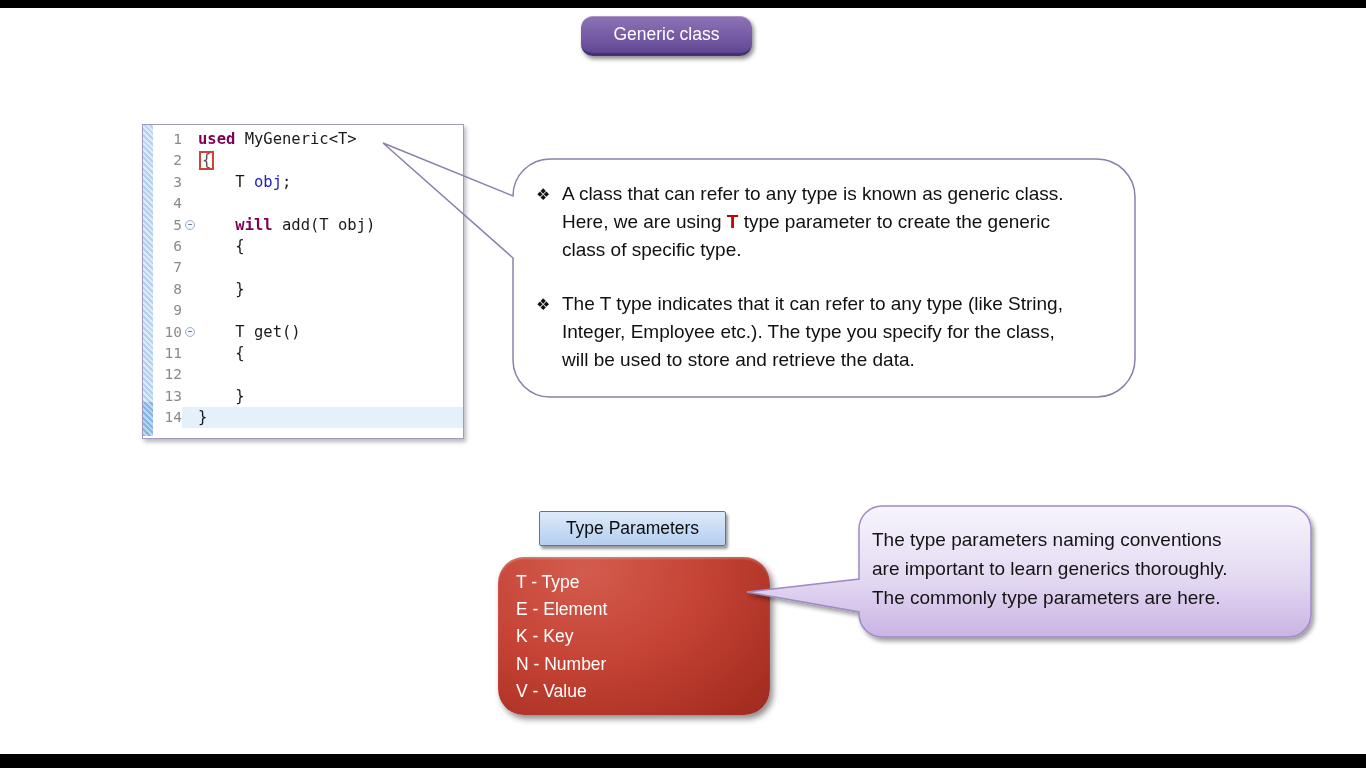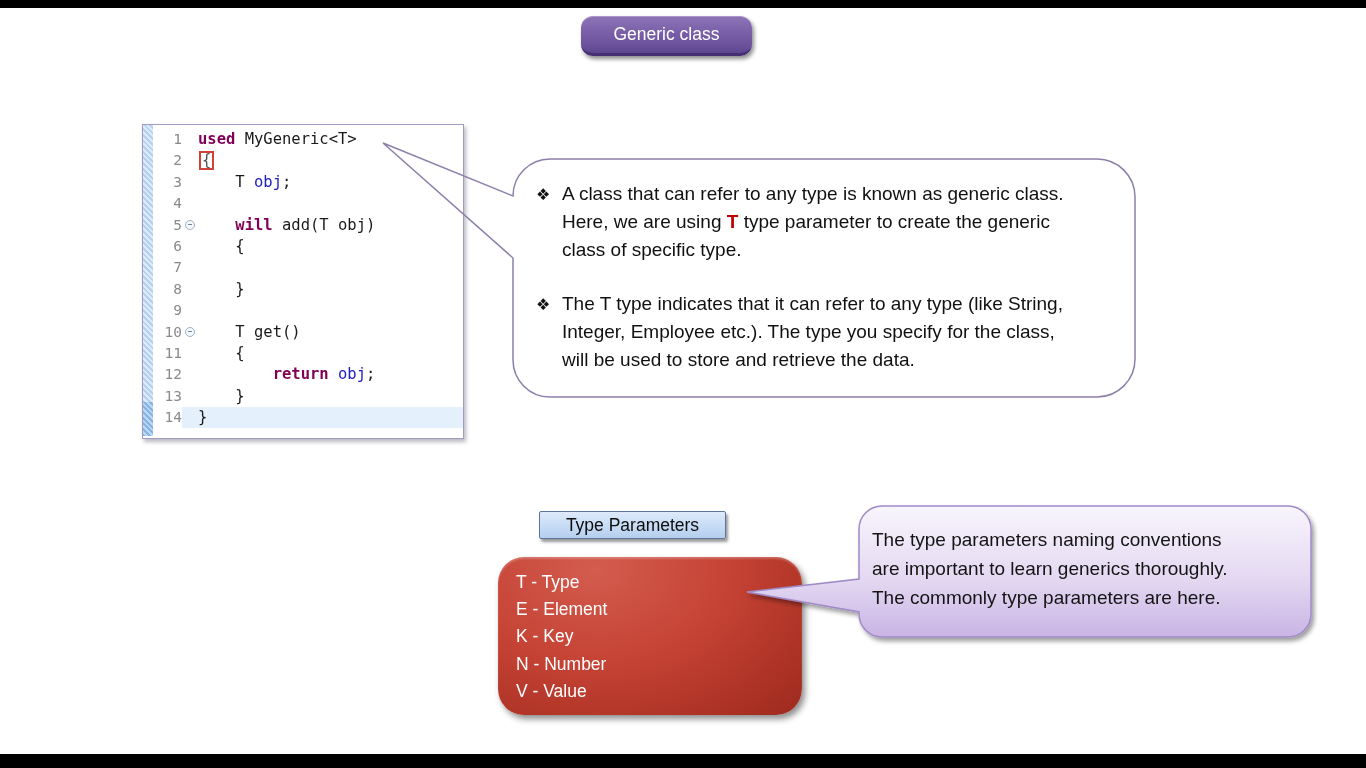--- a/index.html
+++ b/index.html
@@ -45,29 +45,29 @@
   .callout-layer{position:absolute;left:0;top:0;width:1366px;height:768px;pointer-events:none;z-index:3;}
 
   
   .main-callout-text{position:absolute;left:536px;top:180px;width:585px;z-index:4;
     font-size:19px;line-height:27.8px;color:#111;}
   .bullet{position:relative;padding-left:26px;margin-bottom:27px;}
   .bullet .glyph{position:absolute;left:0;top:1px;font-size:16px;color:#111;}
   .em-red{color:#c00000;font-weight:bold;}
 
   
-  .tp-label{position:absolute;left:539px;top:511px;width:187px;height:28px;
+  .tp-label{position:absolute;left:539px;top:511px;width:187px;height:35px;
     background:linear-gradient(#dfeafa 0%,#cadef6 45%,#b5cfef 100%);
     border:1.5px solid #5d7697;border-radius:2px;
     box-shadow:2px 3px 3px rgba(0,0,0,0.40);
     display:flex;align-items:center;justify-content:center;
     color:#0d0d0d;font-size:17.5px;box-sizing:border-box;}
 
   
-  .tp-box{position:absolute;left:498px;top:557px;width:304px;height:158px;
+  .tp-box{position:absolute;left:498px;top:557px;width:272px;height:158px;
     background:radial-gradient(ellipse at 32% 8%, #d35c4e 0%, #c54335 45%, #a93023 85%, #9c2a1e 100%);
     border-radius:26px;z-index:2;
     box-shadow:3px 4px 6px rgba(0,0,0,0.45), inset 0 2px 2px rgba(255,255,255,0.22);
     color:#ffffff;font-size:17.5px;line-height:27.2px;
     padding:12px 0 0 18px;box-sizing:border-box;}
 
   
   .naming-text{position:absolute;left:872px;top:526px;width:430px;z-index:4;
     font-size:19px;line-height:28.8px;color:#141414;}
 </style>
@@ -90,21 +90,21 @@
         <div class="code-row"><span class="num">2</span><span class="fold"></span><span class="code-text"><span class="seg-bracket-highlight">{</span></span></div>
         <div class="code-row"><span class="num">3</span><span class="fold"></span><span class="code-text"><span class="seg-plain">    T </span><span class="seg-field">obj</span><span class="seg-plain">;</span></span></div>
         <div class="code-row"><span class="num">4</span><span class="fold"></span><span class="code-text"></span></div>
         <div class="code-row"><span class="num">5</span><span class="fold"><span class="fold-icon"></span></span><span class="code-text"><span class="seg-plain">    </span><span class="seg-keyword">will </span><span class="seg-plain">add(T obj)</span></span></div>
         <div class="code-row"><span class="num">6</span><span class="fold"></span><span class="code-text"><span class="seg-plain">    {</span></span></div>
         <div class="code-row"><span class="num">7</span><span class="fold"></span></div>
         <div class="code-row"><span class="num">8</span><span class="fold"></span><span class="code-text"><span class="seg-plain">    }</span></span></div>
         <div class="code-row"><span class="num">9</span><span class="fold"></span><span class="code-text"></span></div>
         <div class="code-row"><span class="num">10</span><span class="fold"><span class="fold-icon"></span></span><span class="code-text"><span class="seg-plain">    T get()</span></span></div>
         <div class="code-row"><span class="num">11</span><span class="fold"></span><span class="code-text"><span class="seg-plain">    {</span></span></div>
-        <div class="code-row"><span class="num">12</span><span class="fold"></span><span class="code-text"><span class="seg-plain">        </span><span class="seg-keyword">return </span><span class="seg-field">obj</span><span class="seg-plain">;</span></span></div>
+        <div class="code-row"><span class="num">12</span><span class="fold"></span></div>
         <div class="code-row"><span class="num">13</span><span class="fold"></span><span class="code-text"><span class="seg-plain">    }</span></span></div>
         <div class="code-row current"><span class="num">14</span><span class="fold"></span><span class="code-text"><span class="seg-plain">}</span></span></div>
       </div>
   </div>
 
   <svg class="callout-layer" width="1366" height="768" viewBox="0 0 1366 768">
     <defs>
       <linearGradient id="lavGrad" x1="0" y1="0" x2="0" y2="1">
         <stop offset="0" stop-color="#f8f5fc"></stop>
         <stop offset="0.55" stop-color="#e4d9f2"></stop>

